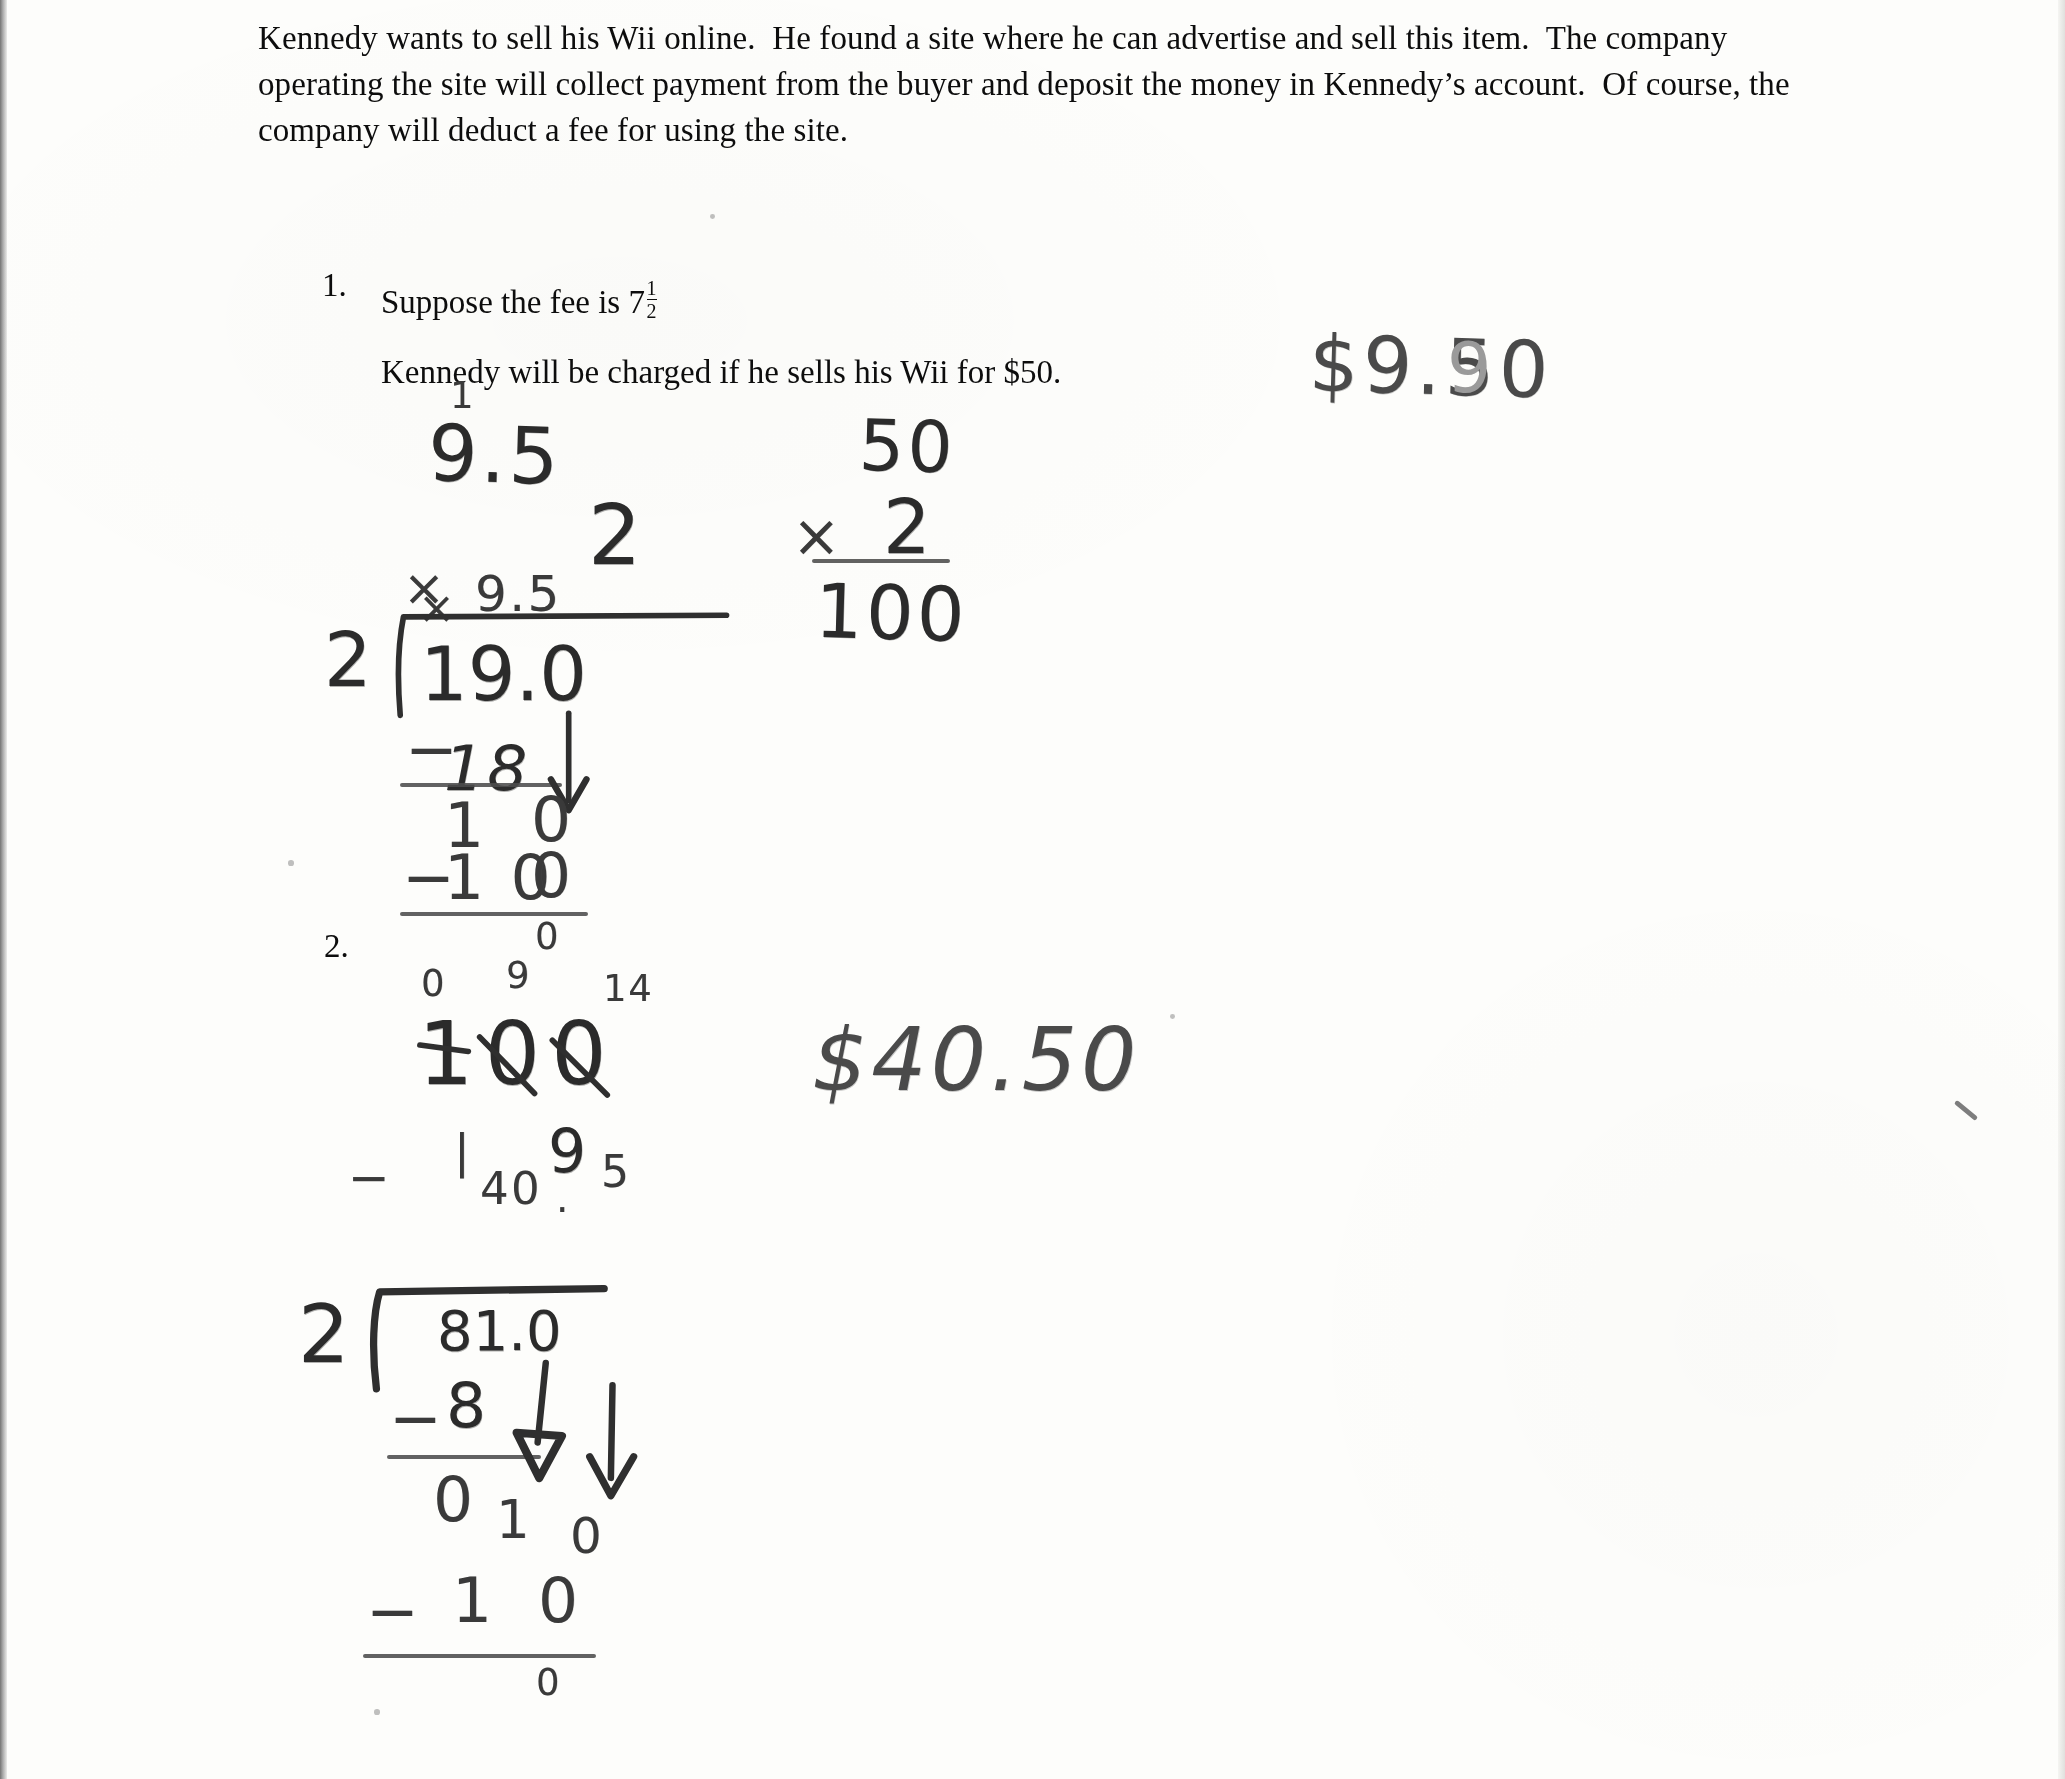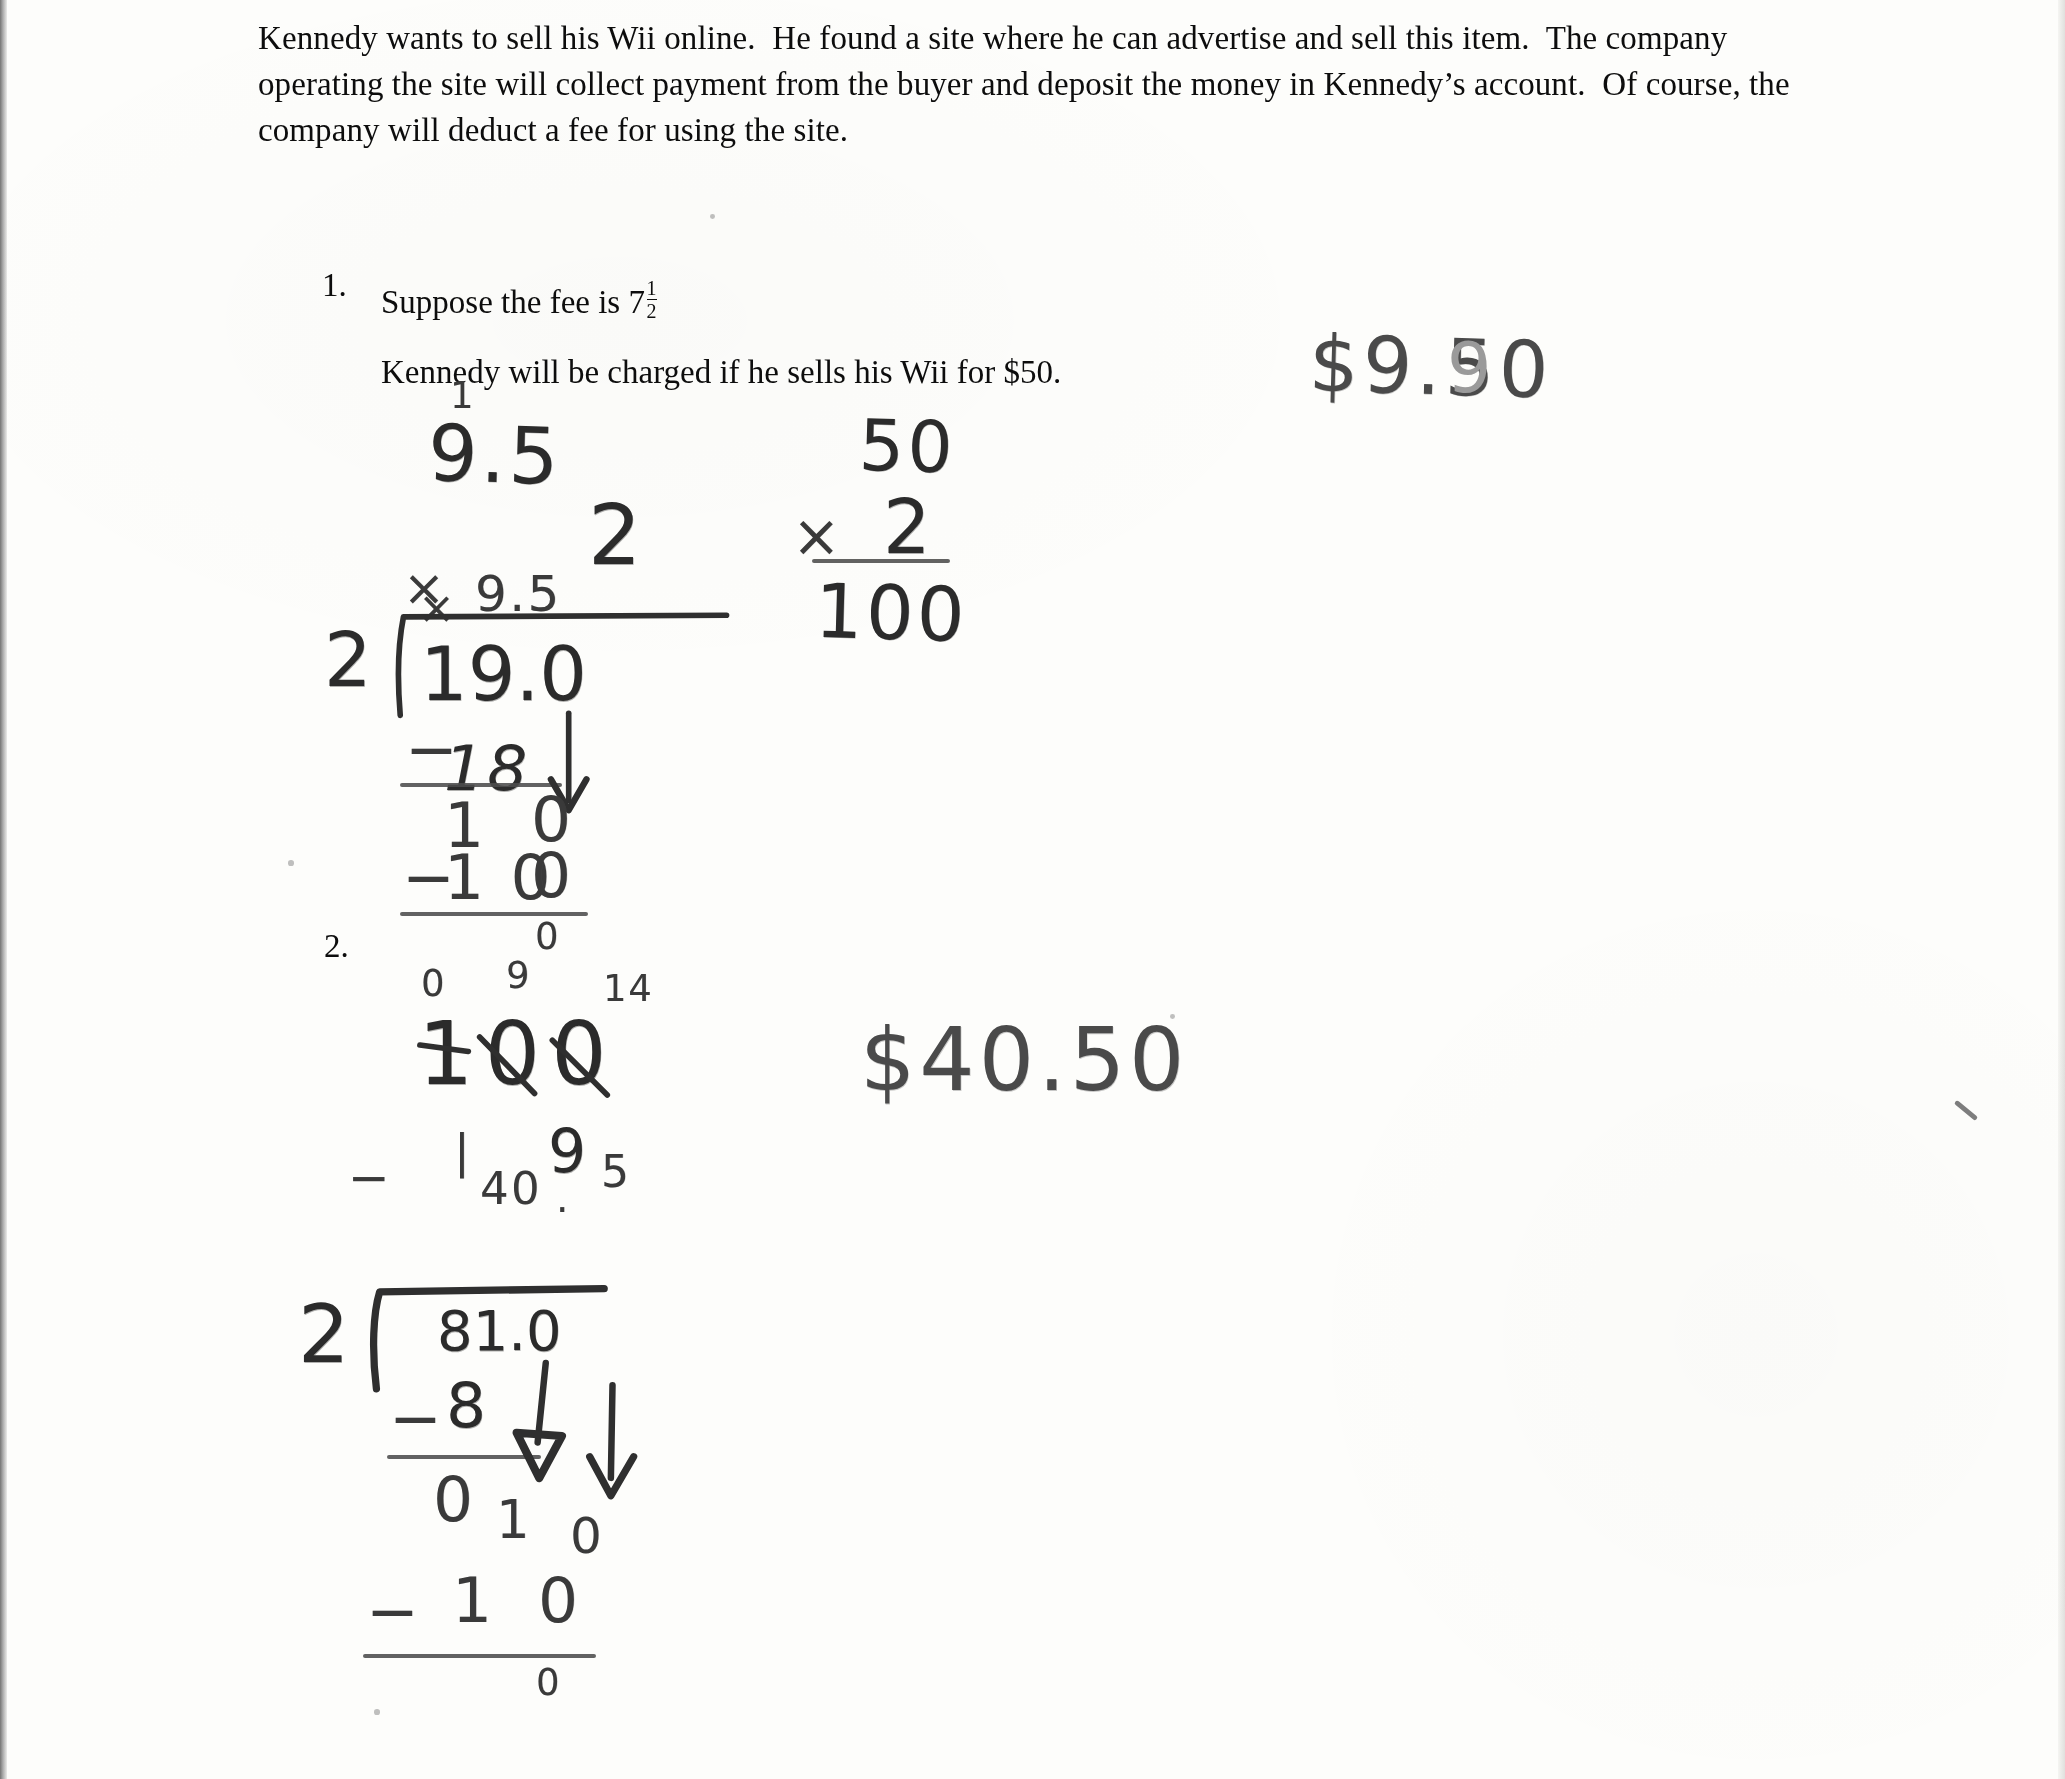--- a/index.html
+++ b/index.html
@@ -203,21 +203,21 @@
 
   <div class="hand hw-big heavy skew-b" style="left:859px; top:405px; font-size:71px;">50</div>
   <div class="hand hw-big" style="left:792px; top:502px; font-size:58px;">×</div>
   <div class="hand hw-big heavy" style="left:883px; top:483px; font-size:75px;">2</div>
   <div class="rule" style="left:812px; top:559px; width:138px;"></div>
   <div class="hand hw-big heavy skew-b" style="left:815px; top:569px; font-size:75px;">100</div>
 
   <div class="qnum" style="left:324px; top:928px;">2.</div>
 
 
-  <div class="hand hw-answer" style="left:860px; top:1009px; font-size:87px;">$40.50</div>
+  <div class="hand hw-answer" style="left:812px; top:1009px; font-size:87px;font-style:italic;">$40.50</div>
 
   <div class="hand hw-sm" style="left:421px; top:962px;">0</div>
   <div class="hand hw-sm" style="left:506px; top:954px;">9</div>
   <div class="hand hw-sm" style="left:603px; top:967px;">14</div>
 
   <div class="hand heavy" style="left:418px; top:1003px; font-size:87px; letter-spacing:11.3px;">100</div>
   <svg class="ink dark" style="left:405px; top:1003px;" width="243" height="105" viewBox="0 0 300 130">
     <path d="M18 52 L 78 60" stroke-width="7"></path>
     <path d="M92 42 L 160 112" stroke-width="7"></path>
     <path d="M182 46 L 250 114" stroke-width="7"></path>

